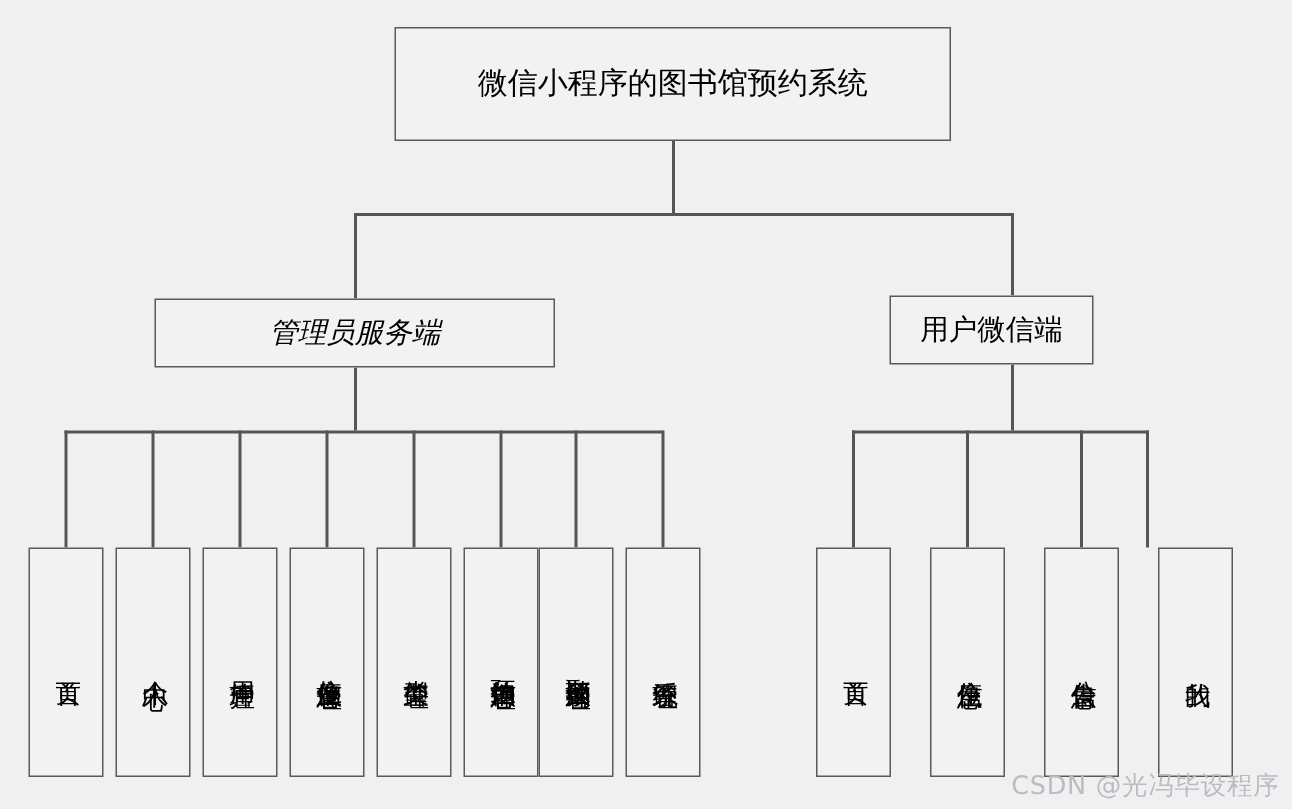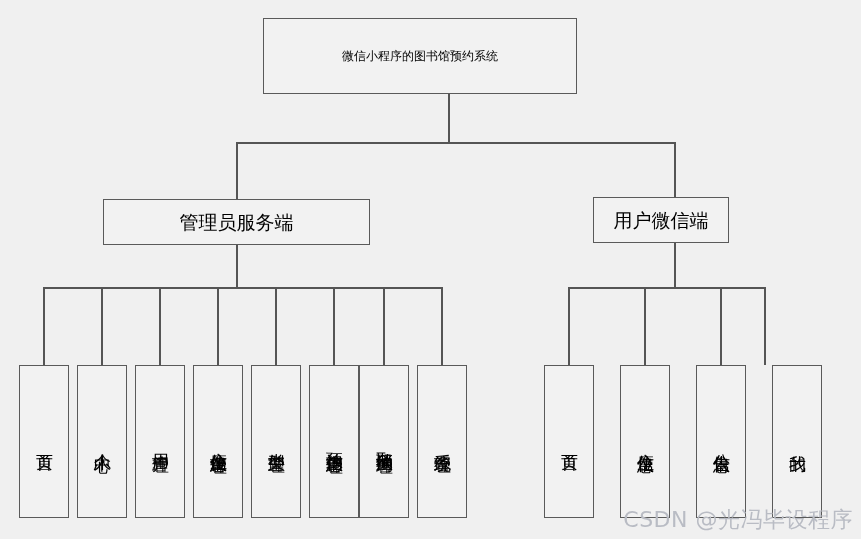--- a/index.html
+++ b/index.html
@@ -33,32 +33,33 @@
   }
   .node .label {
     display: block;
     text-align: center;
     line-height: 1.18;
     white-space: pre-line;
   }
   .node-root {
     left: 263px;
     top: 18px;
-    width: 314px;
+    width: 371px;
     height: 76px;
-    font-size: 12px;
+    font-size: 20px;
   }
   .node-mid {
     height: 46px;
     font-size: 19px;
   }
   .node-admin {
     left: 103px;
     top: 199px;
     width: 267px;
+    font-style: italic;
   }
   .node-user {
     left: 593px;
     top: 197px;
     width: 136px;
   }
   .node-leaf {
     top: 365px;
     width: 50px;
     height: 153px;
@@ -82,21 +83,21 @@
   .hline {
     position: absolute;
     height: 2px;
     background: #555;
     z-index: 1;
   }
   .watermark {
     position: absolute;
     right: 8px;
     bottom: 4px;
-    font-size: 22px;
+    font-size: 17px;
     color: #b9bcc4;
     letter-spacing: 0.5px;
     z-index: 5;
     white-space: nowrap;
     font-family: "DejaVu Sans", "Liberation Sans", sans-serif;
   }
 </style>
 </head>
 <body>
 

